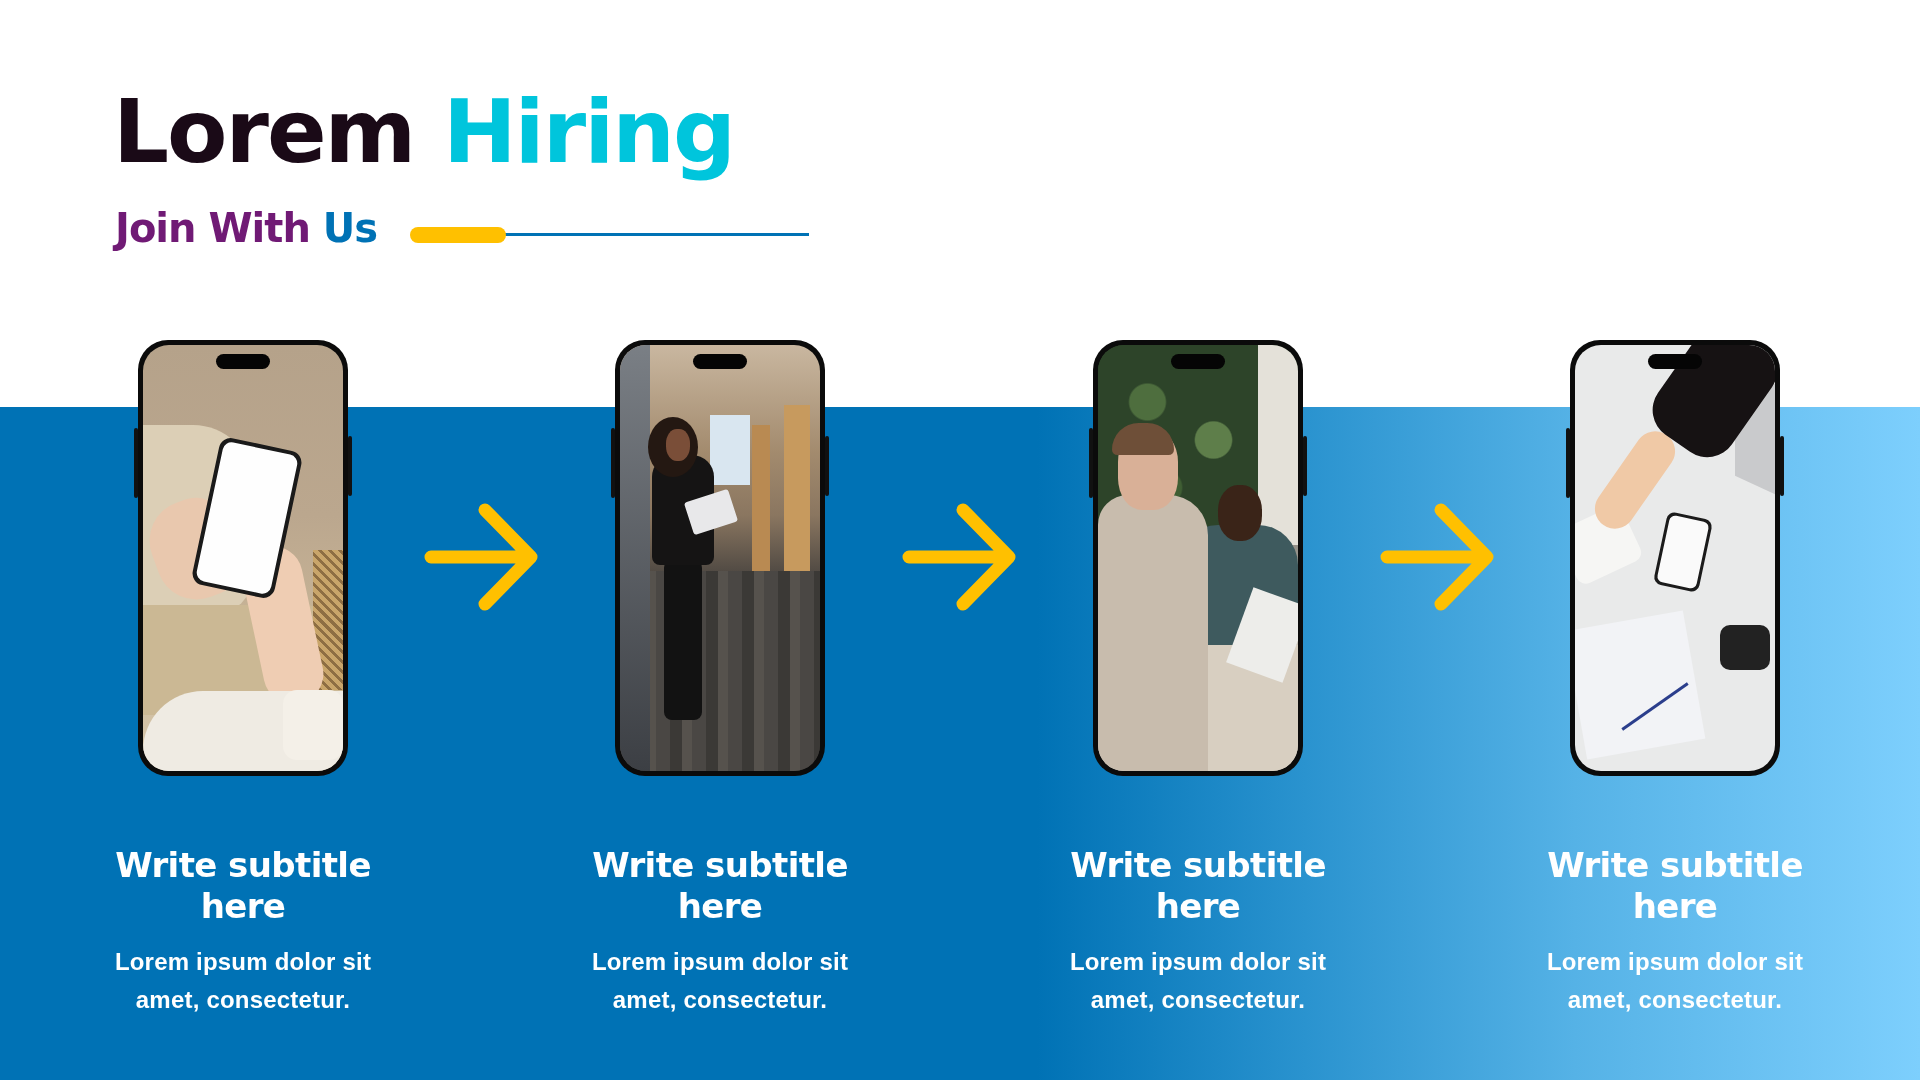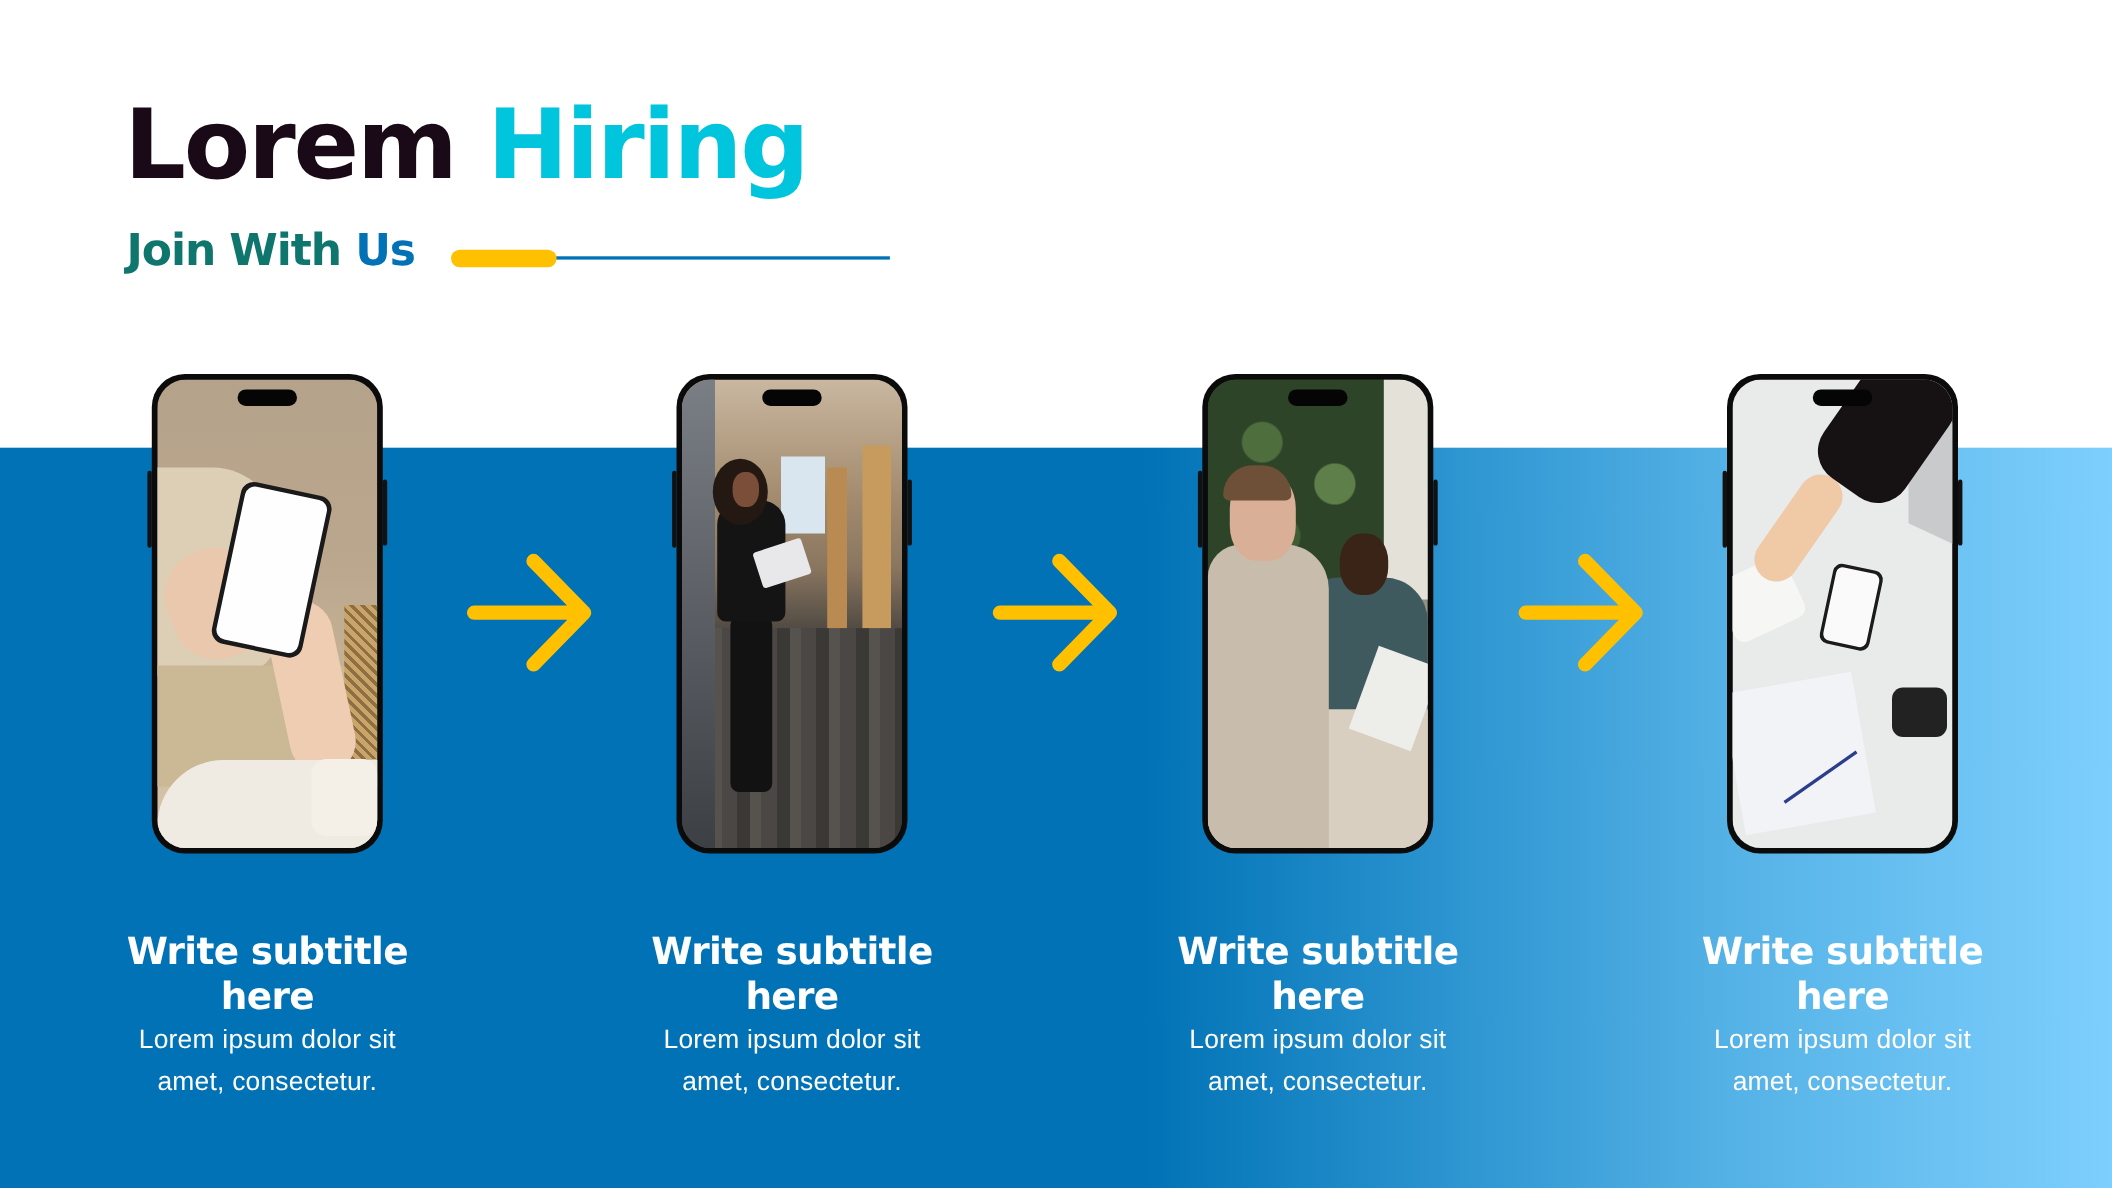--- a/index.html
+++ b/index.html
@@ -17,21 +17,21 @@
     letter-spacing: -2px; line-height: 1; white-space: nowrap;
   }
   .title .w1 { color: #1A0A17; }
   .title .w2 { color: #00C5DC; }
 
   .subhead {
     position: absolute; left: 115px; top: 208px;
     font-family: "DejaVu Sans", sans-serif; font-weight: bold; font-size: 40px;
     letter-spacing: -1px; line-height: 1; white-space: nowrap;
   }
-  .subhead .s1 { color: #0f766e; }
+  .subhead .s1 { color: #701a75; }
   .subhead .s2 { color: #0072B5; }
 
   .pill {
     position: absolute; left: 410px; top: 227px; width: 96px; height: 16px;
     background: #FFC000; border-radius: 8px;
   }
   .rule {
     position: absolute; left: 500px; top: 233px; width: 309px; height: 3px;
     background: #0072B5;
   }
@@ -109,22 +109,22 @@
   .s4cup { position: absolute; right: 5px; top: 280px; width: 50px; height: 45px; background: #222; border-radius: 10px; }
 
   .arrow { position: absolute; top: 498px; width: 120px; height: 118px; }
 
   .caption { position: absolute; top: 845px; width: 330px; text-align: center; color: #ffffff; }
   .caption h3 {
     font-family: "DejaVu Sans", sans-serif; font-weight: bold; font-size: 34px;
     letter-spacing: -0.6px; line-height: 1.2;
   }
   .caption p {
-    font-family: "Liberation Sans", sans-serif; font-size: 24px;
-    line-height: 38px; letter-spacing: 0.2px;
+    margin-top: 16px; font-family: "Liberation Sans", sans-serif; font-size: 24px;
+    line-height: 38px; letter-spacing: 0.2px; font-weight: bold;
   }
 </style>
 </head>
 <body>
 
 <div class="band"></div>
 
 <div class="title">
   <span class="w1">Lorem</span>
   <span class="w2">Hiring</span>

